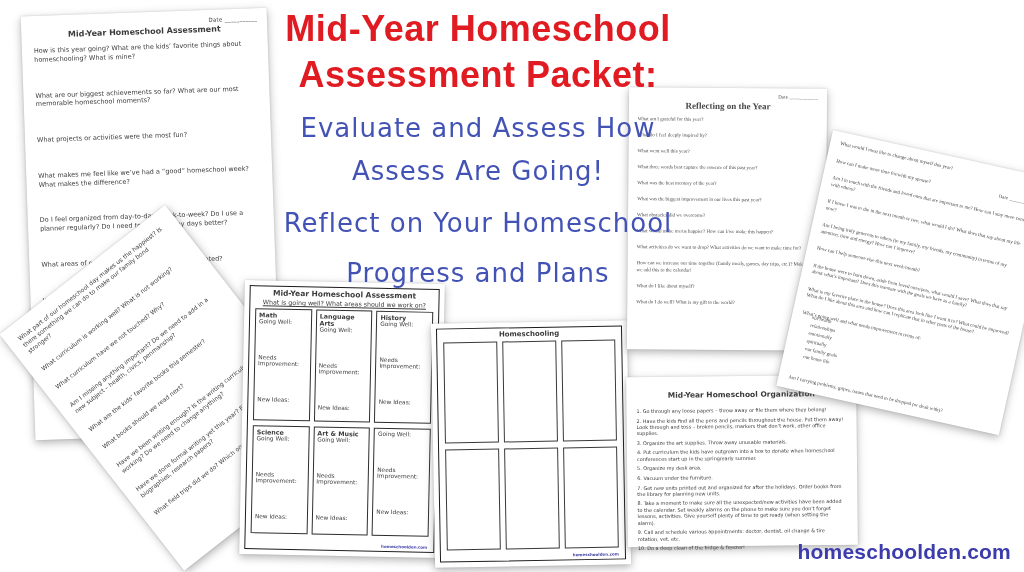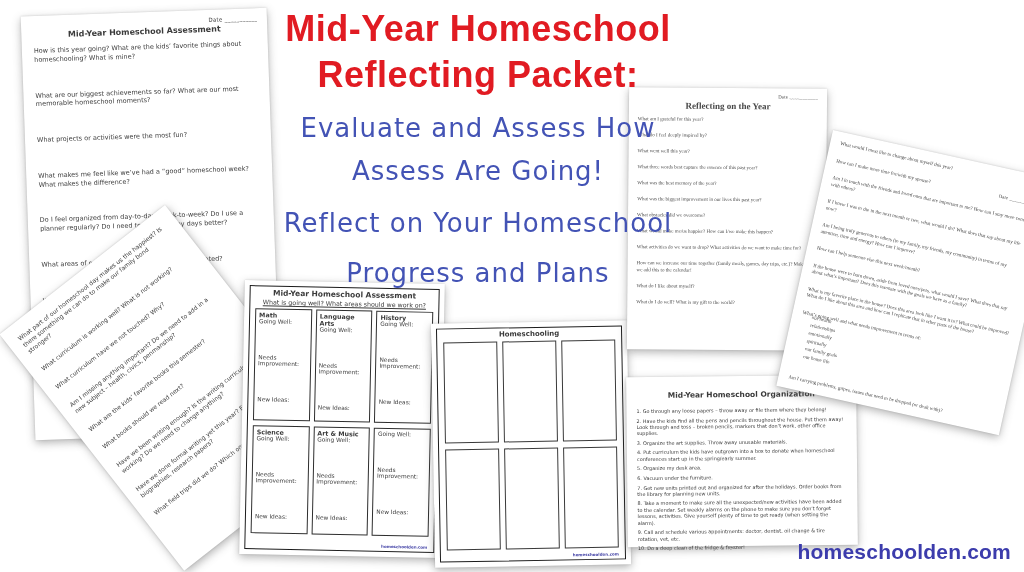--- a/index.html
+++ b/index.html
@@ -239,21 +239,21 @@
         <div class="item">6. Vacuum under the furniture.</div>
         <div class="item">7. Get new units printed out and organized for after the holidays. Order books from the library for planning new units.</div>
         <div class="item">8. Take a moment to make sure all the unexpected/new activities have been added to the calendar.  Set weekly alarms on the phone to make sure you don’t forget lessons, activities. Give yourself plenty of time to get ready (when setting the alarm).</div>
         <div class="item">9. Call and schedule various appointments: doctor, dentist, oil change &amp; tire rotation, vet, etc.</div>
         <div class="item">10. Do a deep clean of the fridge &amp; freezer!</div>
       </div>
   </div>
 
   <div class="headline">
     <div class="red-line">Mid-Year Homeschool</div>
-    <div class="red-line">Reflecting Packet:</div>
+    <div class="red-line">Assessment Packet:</div>
     <div class="blue-line">Evaluate and Assess How</div>
     <div class="blue-line">Assess Are Going!</div>
     <div class="blue-line" style="margin-top:26px;">Reflect on Your Homeschool</div>
     <div class="blue-line" style="margin-top:24px;">Progress and Plans</div>
   </div>
 
   <div class="site">homeschoolden.com</div>
 
 </div>
 

